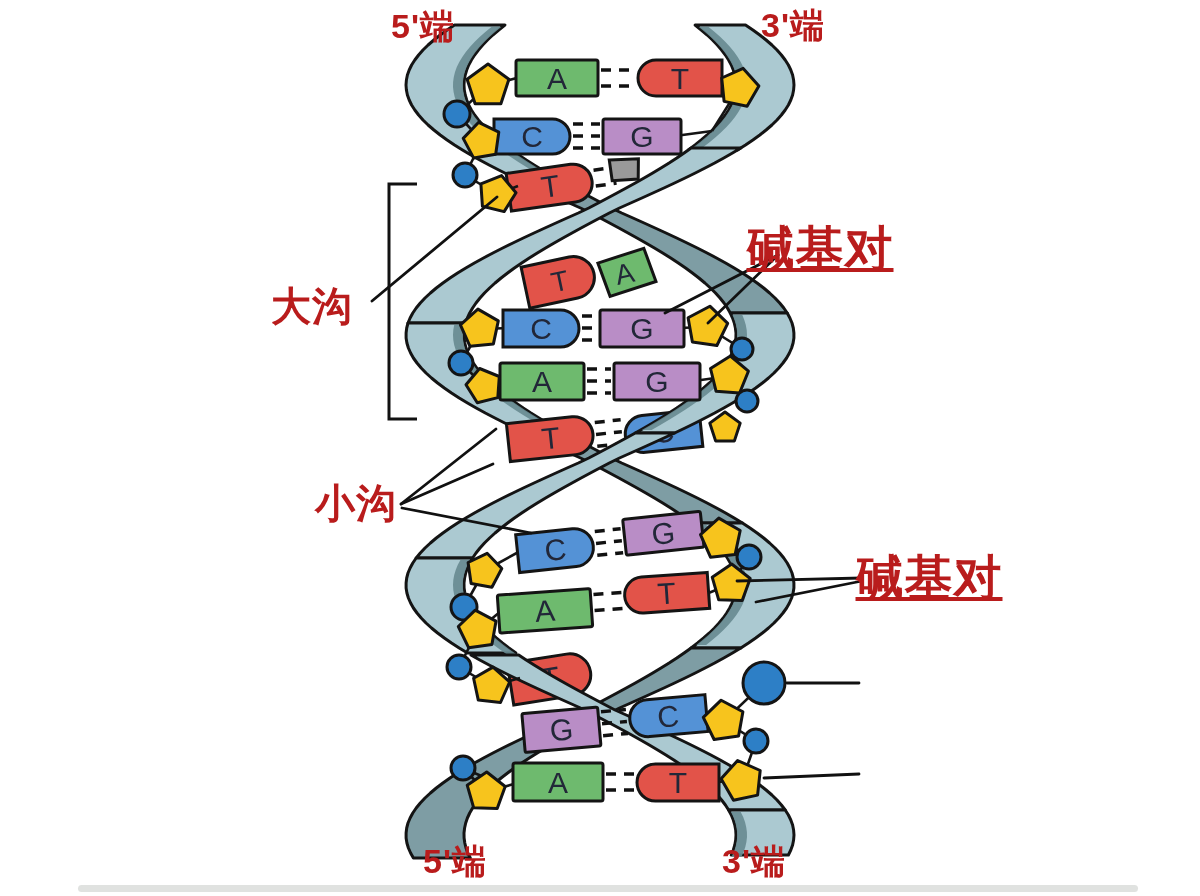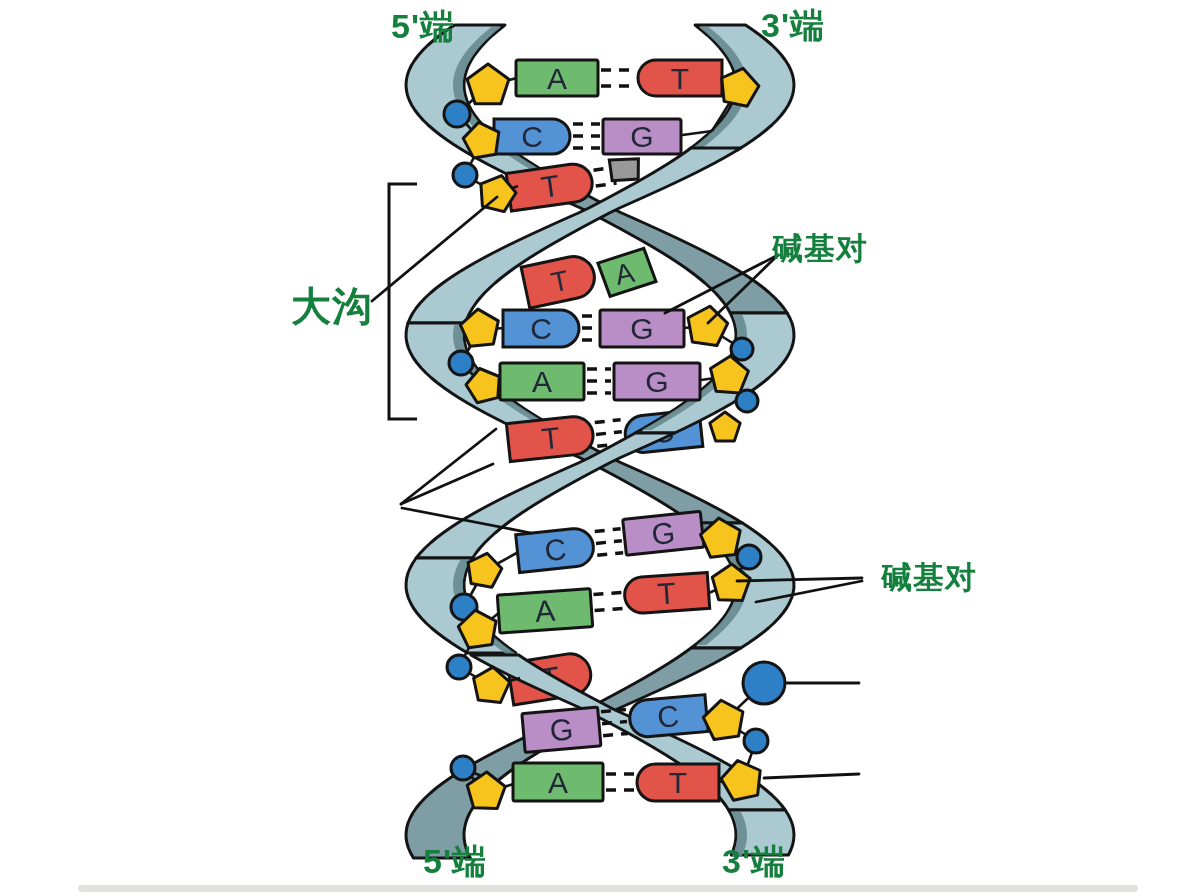--- a/index.html
+++ b/index.html
@@ -1,24 +1,24 @@
 <!DOCTYPE html>
 <html><head>
 <meta charset="utf-8">
 <style>
   html,body{margin:0;padding:0;background:#ffffff;}
   body{width:1200px;height:896px;position:relative;overflow:hidden;
        font-family:"Liberation Sans","DejaVu Sans",sans-serif;}
   #stage{position:absolute;left:0;top:0;width:1200px;height:896px;}
   svg{position:absolute;left:0;top:0;}
-  .lbl{position:absolute;transform:translate(-50%,-50%);font-weight:700;color:#15803d;
+  .lbl{position:absolute;transform:translate(-50%,-50%);font-weight:700;color:#b91c1c;
        white-space:nowrap;letter-spacing:1px;}
   .lbl-end{font-size:34px;}
   .lbl-groove{font-size:40px;}
-  .lbl-part{font-size:31px;}
+  .lbl-part{font-size:48px;text-decoration:underline;}
   #bottom-smudge{position:absolute;left:78px;top:885px;width:1060px;height:7px;
        background:#c7cac7;opacity:.55;border-radius:4px;}
 </style>
 </head>
 <body>
 
 <div id="stage">
   <svg id="helix-svg" width="1200" height="896" viewBox="0 0 1200 896">
       <g>
         <path d="M454.5,25.0 L447.1,30.0 L440.2,35.0 L433.9,40.0 L428.1,45.0 L423.0,50.0 L418.6,55.0 L414.8,60.0 L411.6,65.0 L409.2,70.0 L407.4,75.0 L406.4,80.0 L406.0,85.0 L406.4,90.0 L407.4,95.0 L409.2,100.0 L411.6,105.0 L414.8,110.0 L418.6,115.0 L423.0,120.0 L428.1,125.0 L433.9,130.0 L440.2,135.0 L447.1,140.0 L454.5,145.0 L462.5,150.0 L470.9,155.0 L479.8,160.0 L489.1,165.0 L498.8,170.0 L508.8,175.0 L519.1,180.0 L529.7,185.0 L568.3,185.0 L559.4,180.0 L550.7,175.0 L542.3,170.0 L534.1,165.0 L526.2,160.0 L518.7,155.0 L511.6,150.0 L504.9,145.0 L498.7,140.0 L492.8,135.0 L487.5,130.0 L482.7,125.0 L478.4,120.0 L474.6,115.0 L471.4,110.0 L468.7,105.0 L466.7,100.0 L465.2,95.0 L464.3,90.0 L464.0,85.0 L464.3,80.0 L465.2,75.0 L466.7,70.0 L468.7,65.0 L471.4,60.0 L474.6,55.0 L478.4,50.0 L482.7,45.0 L487.5,40.0 L492.8,35.0 L498.7,30.0 L504.9,25.0 Z" fill="#abc9d1" stroke="#141414" stroke-width="3" stroke-linejoin="round"></path>
@@ -222,18 +222,19 @@
         <line x1="859" y1="683" x2="787" y2="683" stroke="#111111" stroke-width="2.8" stroke-linecap="round"></line>
         <line x1="859" y1="774" x2="764" y2="778" stroke="#111111" stroke-width="2.8" stroke-linecap="round"></line>
       </g>
     </svg>
 
   <div class="lbl lbl-end" style="left:423px;top:27px;">5'端</div>
   <div class="lbl lbl-end" style="left:793px;top:26px;">3'端</div>
   <div class="lbl lbl-end" style="left:455px;top:862px;">5'端</div>
   <div class="lbl lbl-end" style="left:754px;top:862px;">3'端</div>
 
-  <div class="lbl lbl-groove" style="left:332px;top:306px;">大沟</div>
+  <div class="lbl lbl-groove" style="left:312px;top:306px;">大沟</div>
+  <div class="lbl lbl-groove" style="left:356px;top:503px;">小沟</div>
   <div class="lbl lbl-part" style="left:820px;top:249px;">碱基对</div>
   <div class="lbl lbl-part" style="left:929px;top:578px;">碱基对</div>
 
   <div id="bottom-smudge"></div>
 </div>
 
 </body></html>

